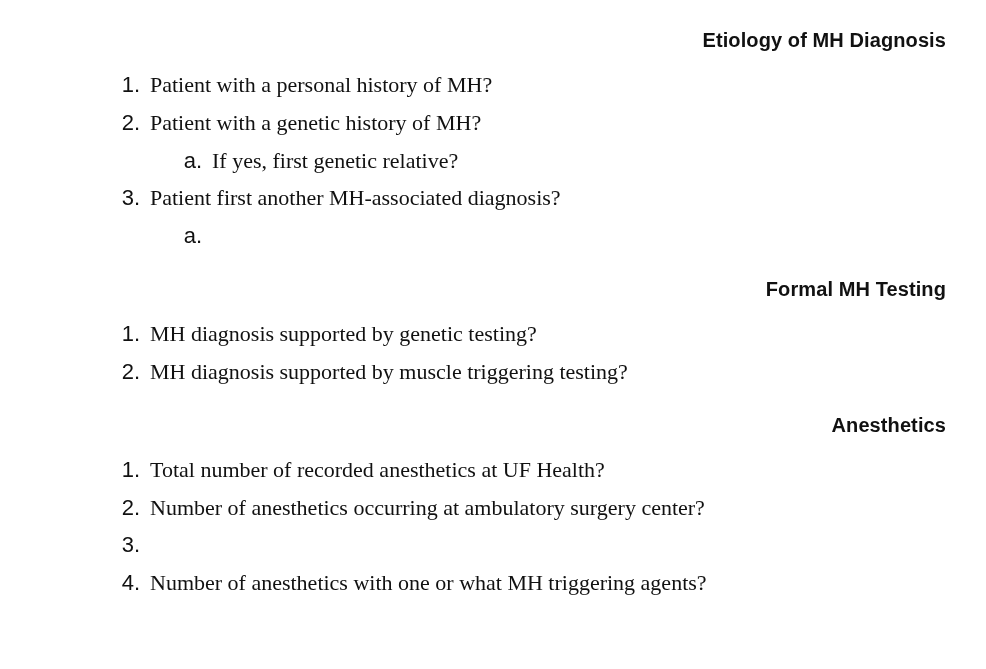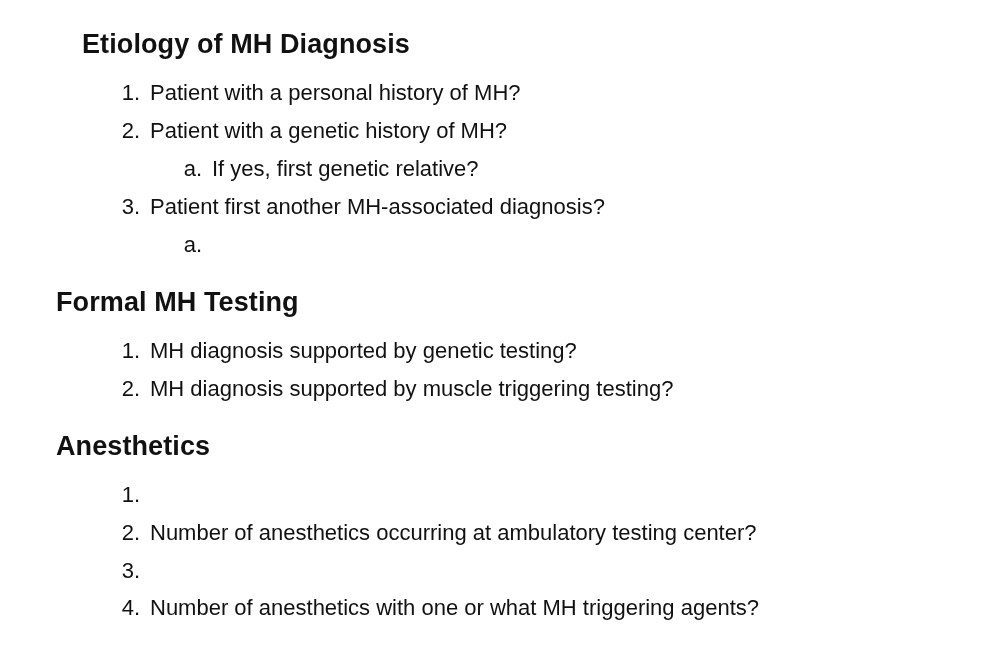--- a/index.html
+++ b/index.html
@@ -18,25 +18,26 @@
     position: relative;
     width: 986px;
     height: 669px;
     box-sizing: border-box;
     padding: 28px 40px 0 40px;
   }
   .section {
     margin-bottom: 6px;
   }
   .section-heading {
-    font-size: 27px;
+    font-size: 20px;
     font-weight: bold;
     letter-spacing: 0.1px;
     margin: 0 0 14px 42px;
     line-height: 1.2;
+    text-align: right;
   }
   .section + .section .section-heading {
     margin-top: 22px;
     margin-left: 16px;
   }
   .list {
     margin: 0;
     padding: 0;
     list-style: none;
   }
@@ -48,20 +49,21 @@
     margin-left: 70px;
   }
   .item .marker {
     flex: 0 0 auto;
     width: 30px;
     text-align: right;
     margin-right: 10px;
   }
   .item .text {
     flex: 0 1 auto;
+    font-family: Liberation Serif, serif;
   }
   .item.sub {
     margin-left: 140px;
   }
   .item.sub .marker {
     width: 22px;
   }
 </style>
 </head>
 <body>
@@ -105,24 +107,25 @@
         <span class="text">MH diagnosis supported by muscle triggering testing?</span>
       </li>
     </ul>
   </div>
 
   <div class="section">
     <h2 class="section-heading">Anesthetics</h2>
     <ul class="list">
       <li class="item">
         <span class="marker">1.</span>
+        <span class="text">Total number of recorded anesthetics at UF Health?</span>
       </li>
       <li class="item">
         <span class="marker">2.</span>
-        <span class="text">Number of anesthetics occurring at ambulatory testing center?</span>
+        <span class="text">Number of anesthetics occurring at ambulatory surgery center?</span>
       </li>
       <li class="item">
         <span class="marker">3.</span>
       </li>
       <li class="item">
         <span class="marker">4.</span>
         <span class="text">Number of anesthetics with one or what MH triggering agents?</span>
       </li>
     </ul>
   </div>

